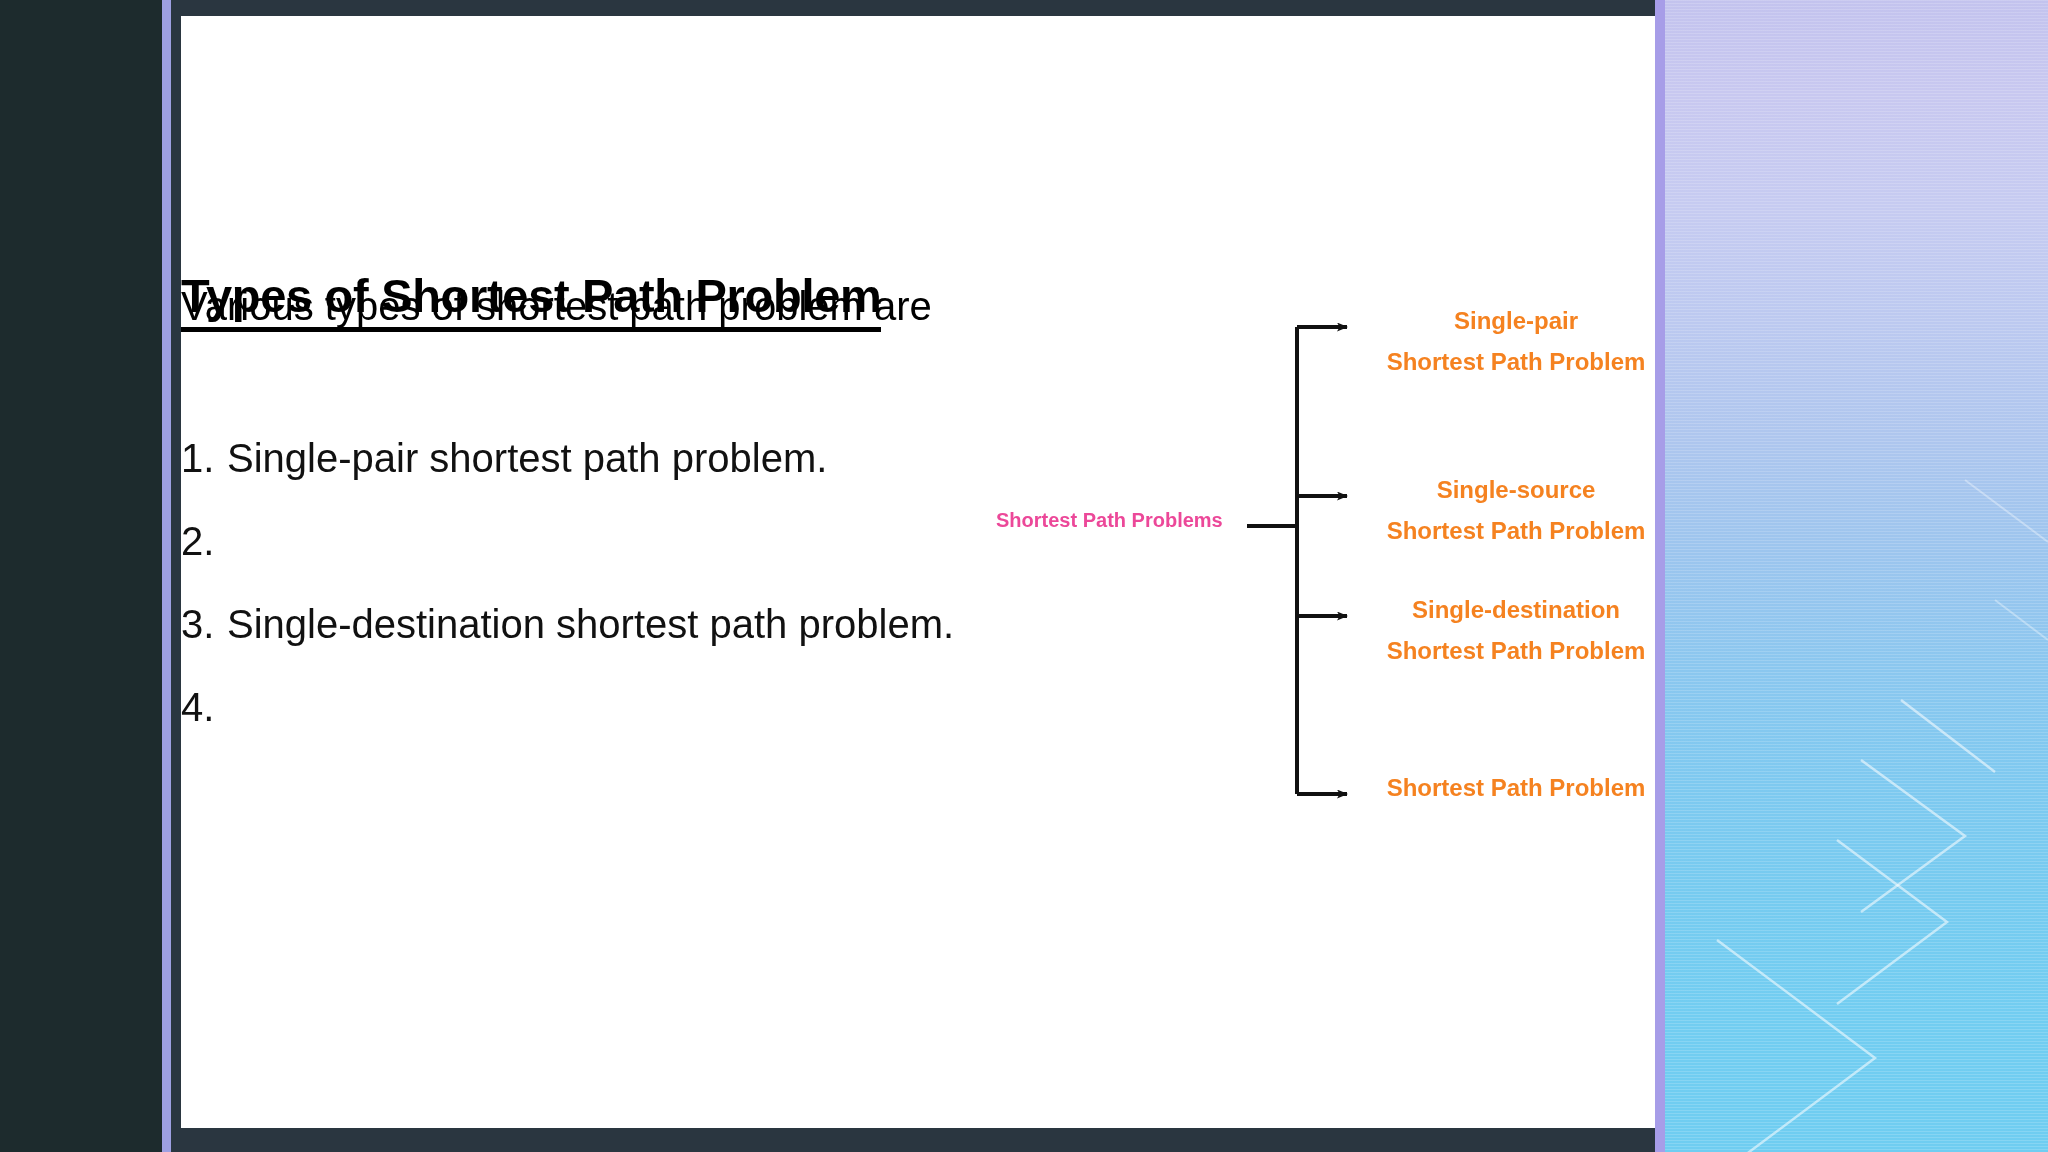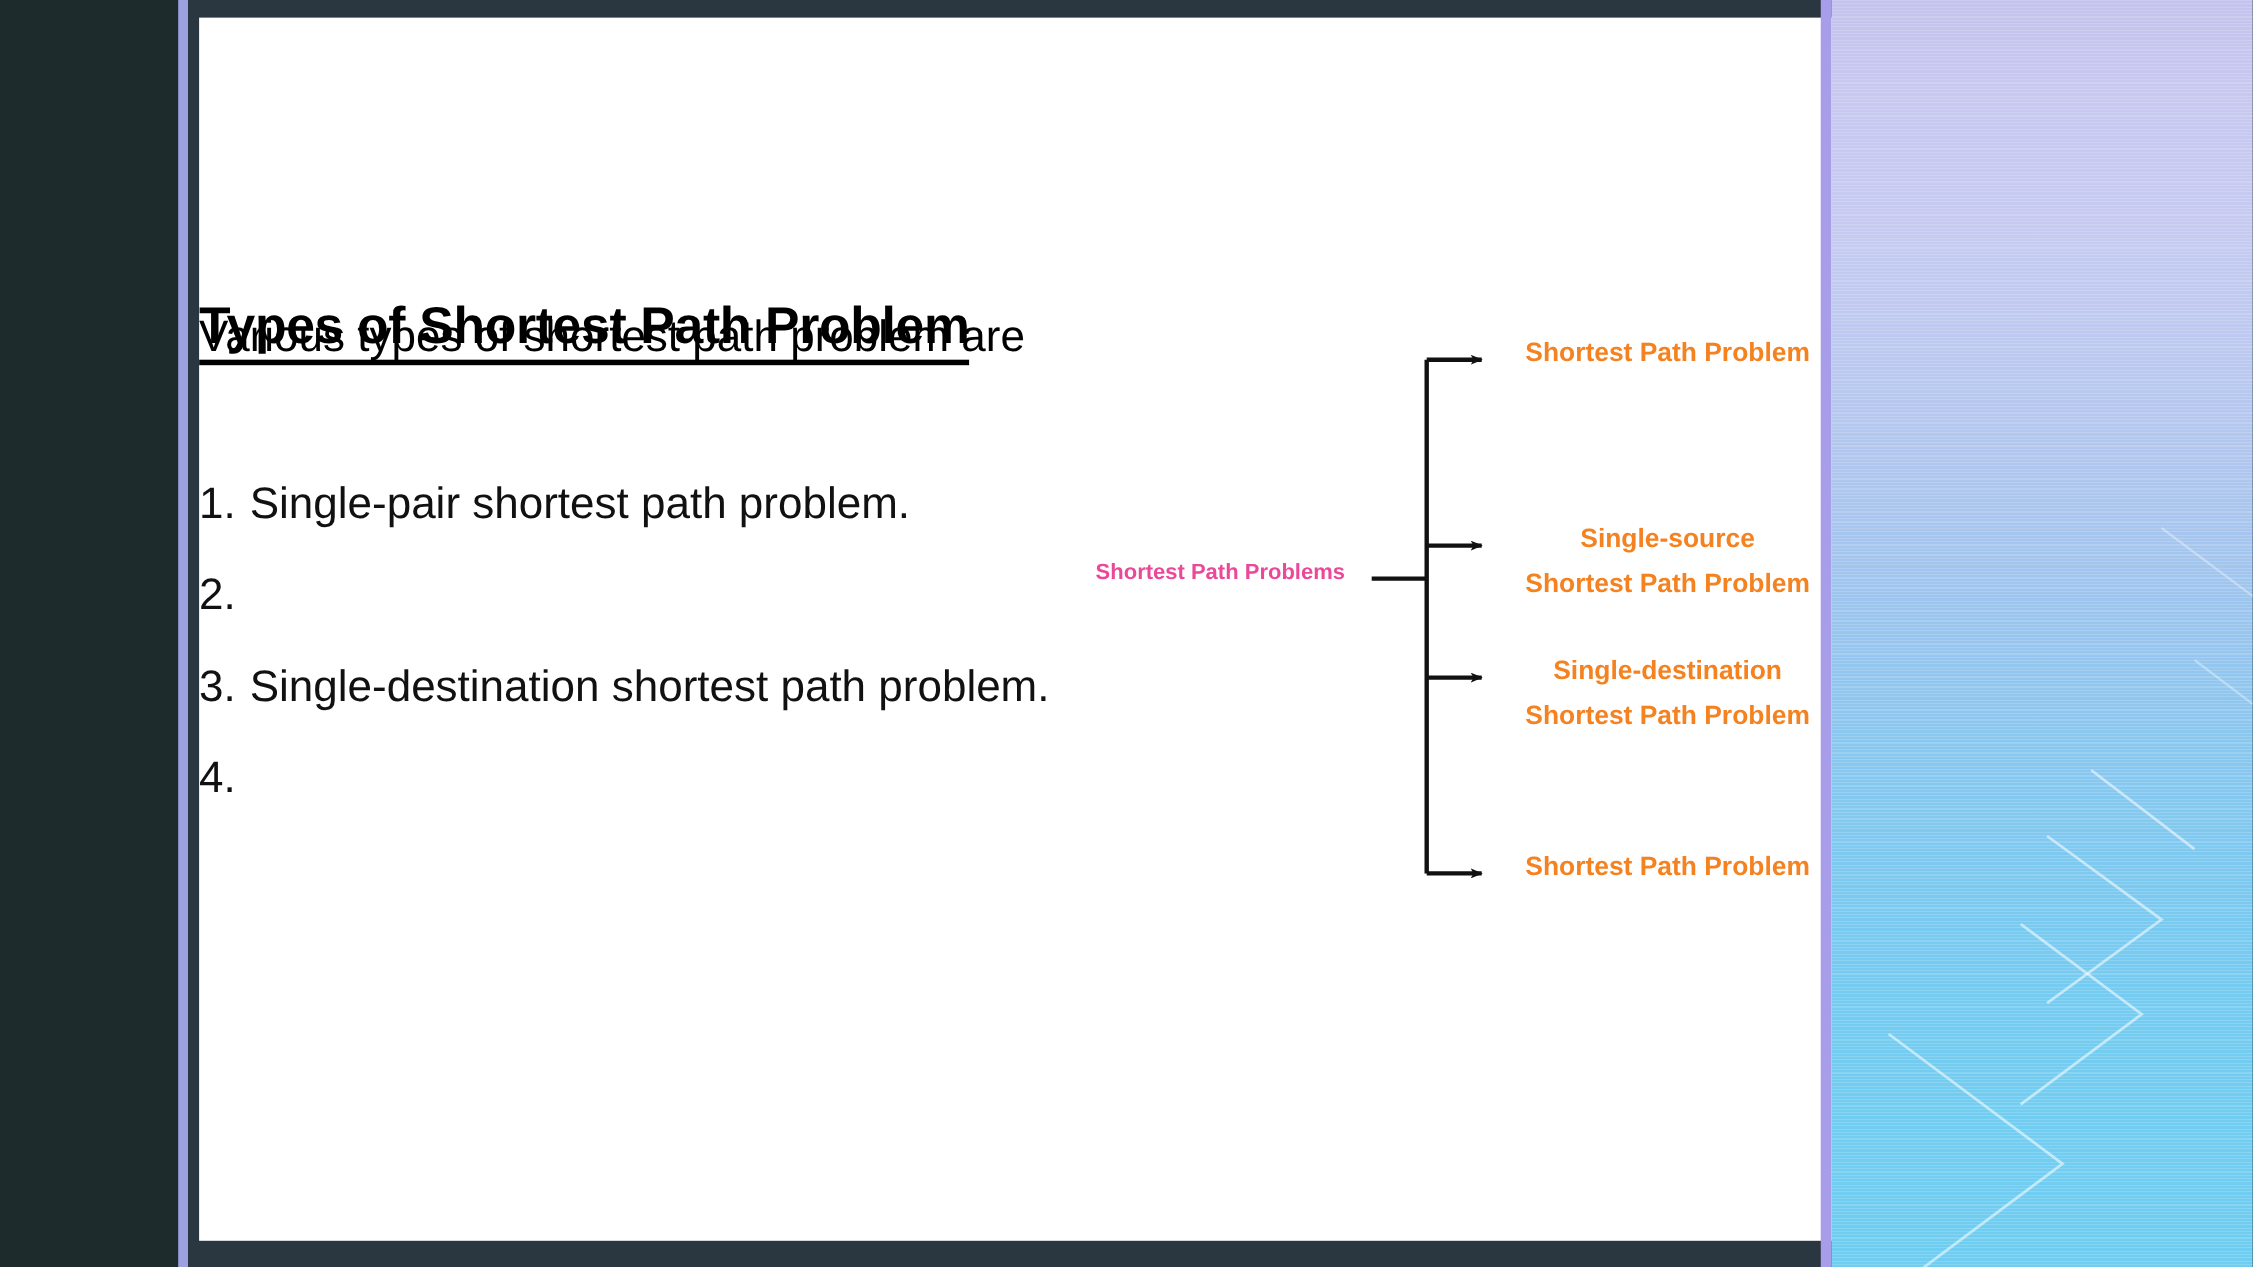--- a/index.html
+++ b/index.html
@@ -290,20 +290,21 @@
         <path d="M 516 300 L 566 300" stroke="#111111" stroke-width="4" fill="none" marker-end="url(#arrowhead)"></path>
 
         <path d="M 516 420 L 566 420" stroke="#111111" stroke-width="4" fill="none" marker-end="url(#arrowhead)"></path>
 
         <path d="M 516 598 L 566 598" stroke="#111111" stroke-width="4" fill="none" marker-end="url(#arrowhead)"></path>
       </svg>
 
       <div class="root-label" style="left:215px;top:313px;">Shortest Path Problems</div>
 
       <div class="branch-label" style="left:570px;top:104px;width:330px;">
+        <span class="l1">Single-pair</span>
         <span class="l2">Shortest Path Problem</span>
       </div>
 
       <div class="branch-label" style="left:570px;top:273px;width:330px;">
         <span class="l1">Single-source</span>
         <span class="l2">Shortest Path Problem</span>
       </div>
 
       <div class="branch-label" style="left:570px;top:393px;width:330px;">
         <span class="l1">Single-destination</span>

